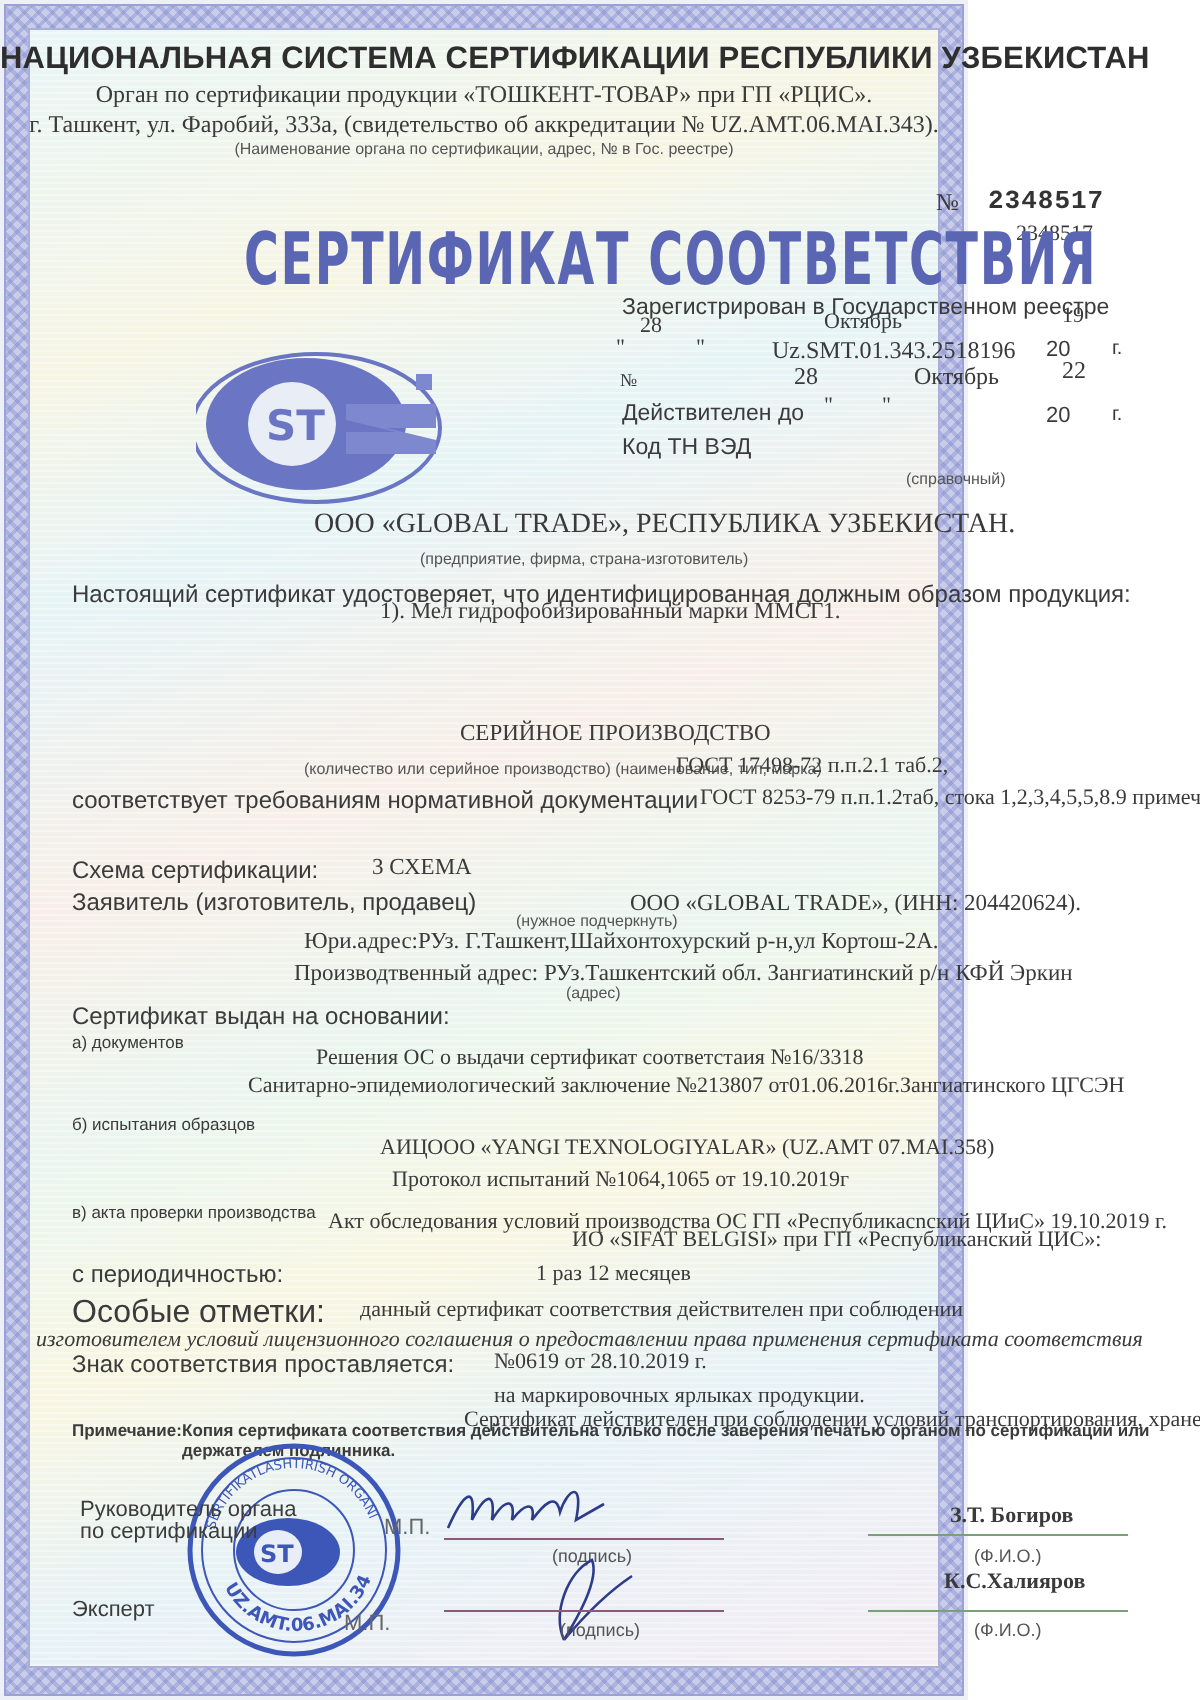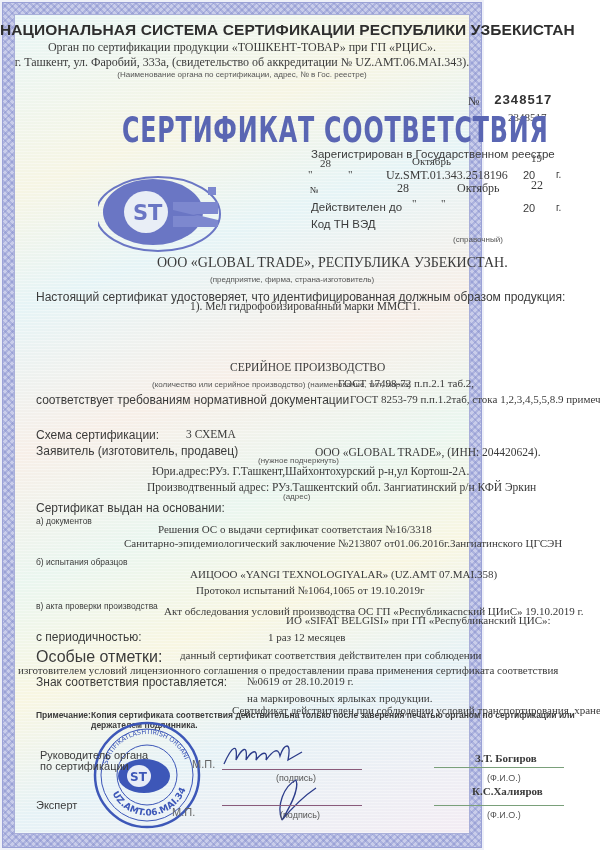--- a/index.html
+++ b/index.html
@@ -142,21 +142,21 @@
 
   <div class="abs sans" style="top:601px; left:36px; font-size:8.5px;">в) акта проверки производства</div>
   <div class="abs serif" style="top:605px; left:164px; font-size:11px;">Акт обследования условий производства ОС ГП «Республикасnский ЦИиС» 19.10.2019 г.</div>
 
   <div class="abs serif" style="top:614px; left:265px; font-size:11px;margin-left:21px;">ИО «SIFAT BELGISI» при ГП «Республиканский ЦИС»:</div>
   <div class="abs sans" style="top:630px; left:36px; font-size:12px;">с периодичностью:</div>
   <div class="abs serif" style="top:631px; left:268px; font-size:11px;">1 раз 12 месяцев</div>
 
   <div class="abs sans" style="top:648px; left:36px; font-size:16px;">Особые отметки:</div>
   <div class="abs serif" style="top:649px; left:180px; font-size:11px;">данный сертификат соответствия действителен при соблюдении</div>
-  <div class="abs serif" style="top:664px; left:18px; font-size:11px;">изготовителем условий лицензионного соглашения о предоставлении права применения сертификата соответствия</div>
+  <div class="abs serif" style="top:664px; left:18px; font-size:11px;font-style:italic;">изготовителем условий лицензионного соглашения о предоставлении права применения сертификата соответствия</div>
   <div class="abs sans" style="top:675px; left:36px; font-size:12px;">Знак соответствия проставляется:</div>
   <div class="abs serif" style="top:675px; left:247px; font-size:11px;">№0619 от 28.10.2019 г.</div>
   <div class="abs serif" style="top:692px; left:247px; font-size:11px;">на маркировочных ярлыках продукции.</div>
   <div class="abs serif" style="top:704px; left:232px; font-size:11px;">Сертификат действителен при соблюдении условий транспортирования, хранения и эксплуатации</div>
 
   <div class="abs sans" style="top:710px; left:36px; font-size:8.5px; font-weight:bold;">Примечание:</div>
   <div class="abs sans" style="top:710px; left:91px; font-size:8.5px; font-weight:bold;">Копия сертификата соответствия действительна только после заверения печатью органом по сертификации или</div>
   <div class="abs sans" style="top:720px; left:91px; font-size:8.5px; font-weight:bold;">держателем подлинника.</div>
 
   <svg class="abs" style="left:92px; top:720px; width:110px; height:110px;" viewBox="0 0 110 110">

